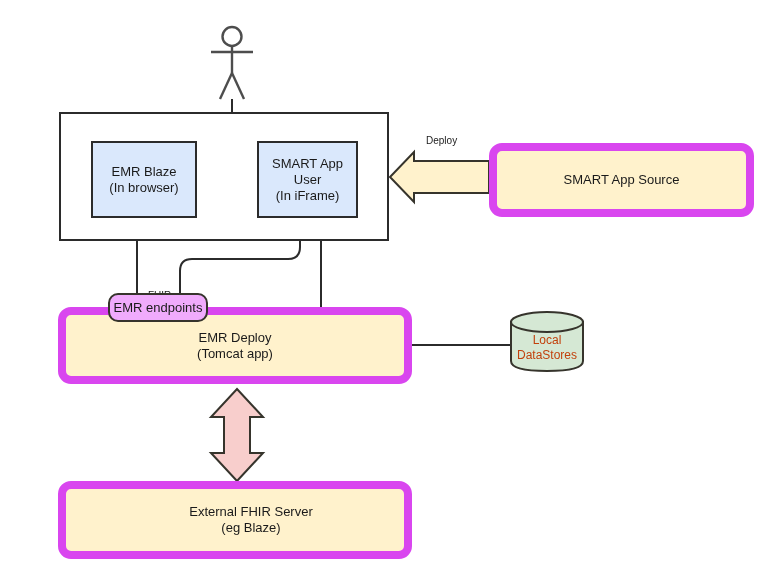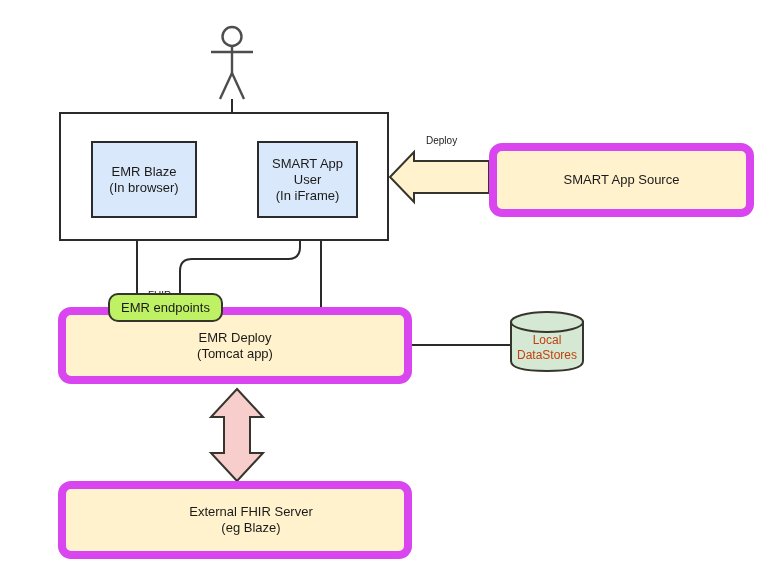--- a/index.html
+++ b/index.html
@@ -82,23 +82,23 @@
   
   .pill {
     border: 2px solid #36342c;
     border-radius: 10px;
     font-size: 13px;
     z-index: 5;
   }
   #emr-endpoints-pill {
     left: 108px;
     top: 293px;
-    width: 115px;
+    width: 100px;
     height: 29px;
-    background: #bef264;
+    background: #f0abfc;
   }
   #oauth-endpoints-pill {
     left: 266px;
     top: 293px;
     width: 110px;
     height: 29px;
     background: #e1d5e7;
   }
   
   #wires {

